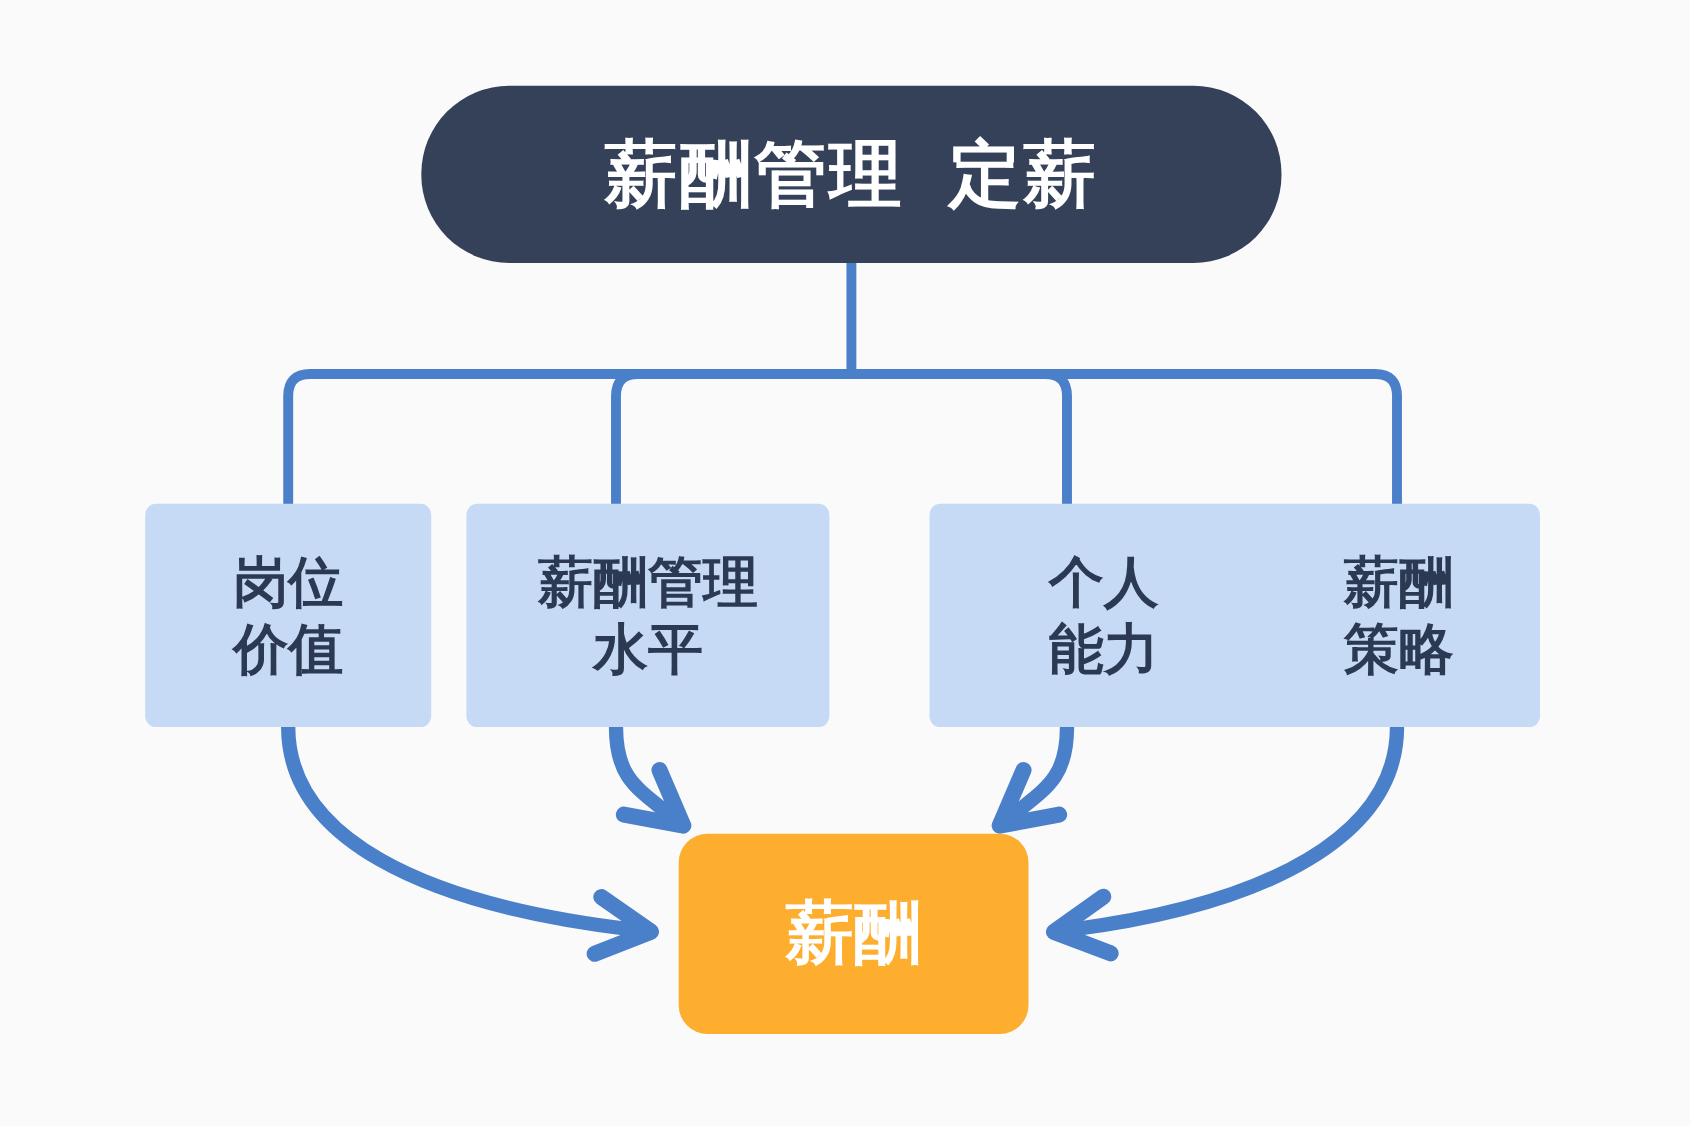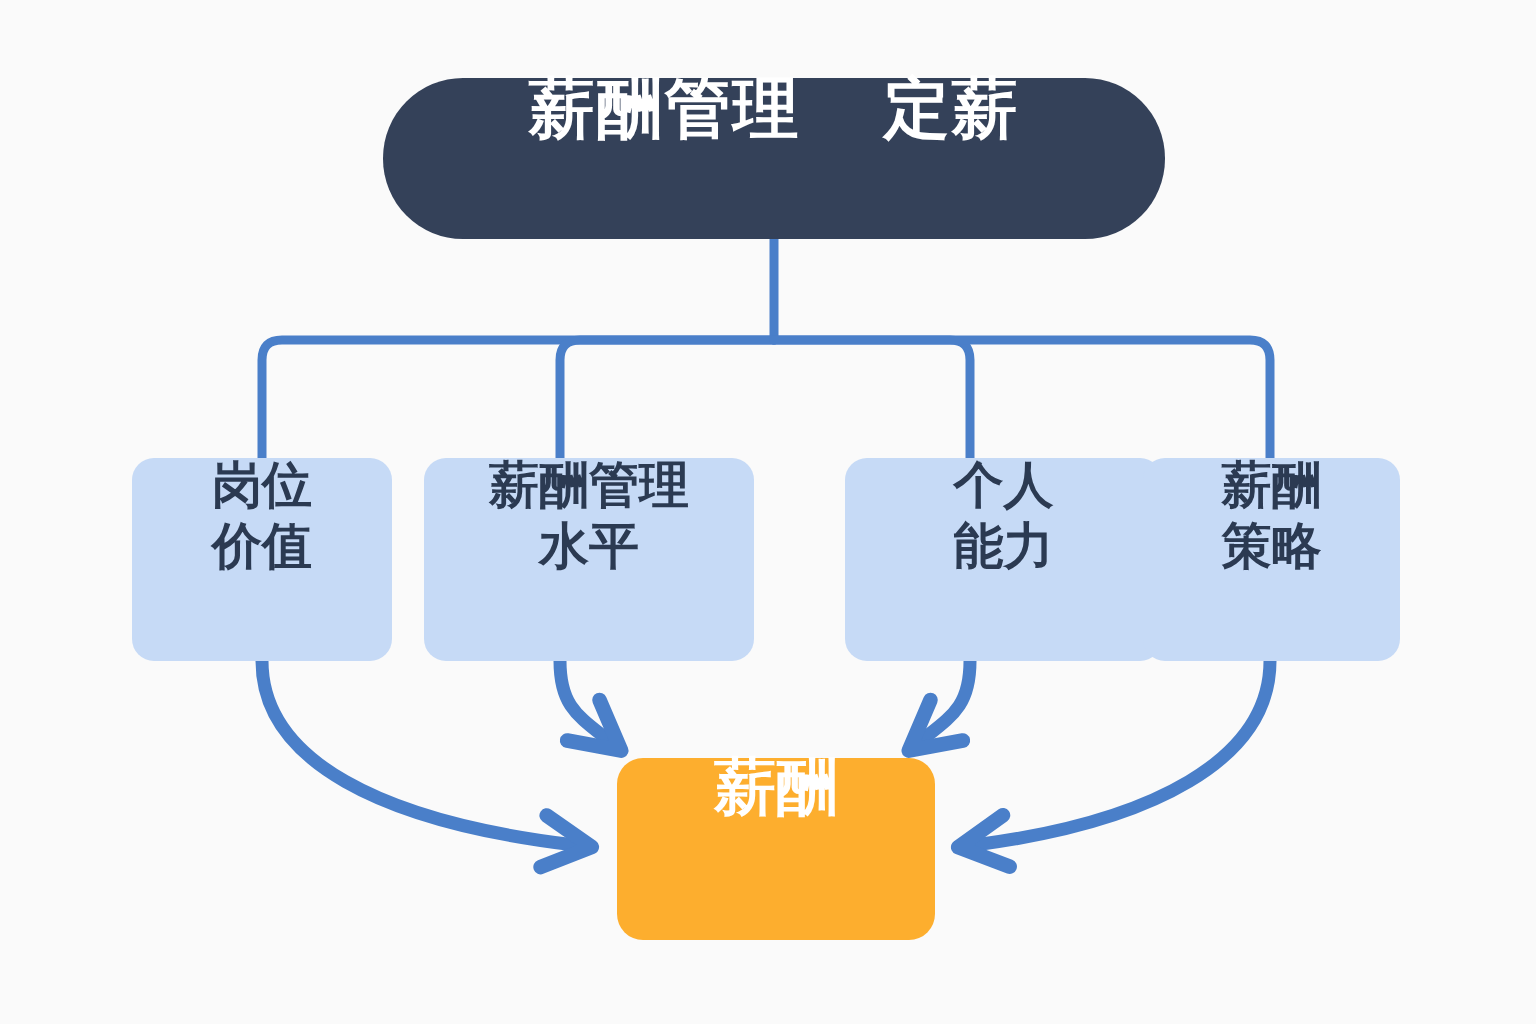--- a/index.html
+++ b/index.html
@@ -21,24 +21,23 @@
     top: 0;
     width: 1536px;
     height: 1024px;
     pointer-events: none;
   }
   .node {
     position: absolute;
     display: flex;
     flex-direction: column;
     align-items: center;
-    justify-content: flex-start;
+    justify-content: center;
     text-align: center;
     box-sizing: border-box;
-    font-family: Liberation Mono, monospace;
   }
   .node-root {
     left: 383px;
     top: 78px;
     width: 782px;
     height: 161px;
     background: #344159;
     border-radius: 80px;
     color: #ffffff;
     font-size: 66px;
@@ -47,21 +46,21 @@
     z-index: 3;
   }
   .node-root .line {
     line-height: 1.1;
     white-space: pre;
   }
   .node-factor {
     top: 458px;
     height: 203px;
     background: #c6daf6;
-    border-radius: 22px;
+    border-radius: 10px;
     color: #2b3a52;
     font-size: 50px;
     font-weight: 700;
     z-index: 3;
   }
   .node-factor .line {
     line-height: 1.22;
     white-space: pre;
   }
   #factor-0 { left: 132px;  width: 260px; }

